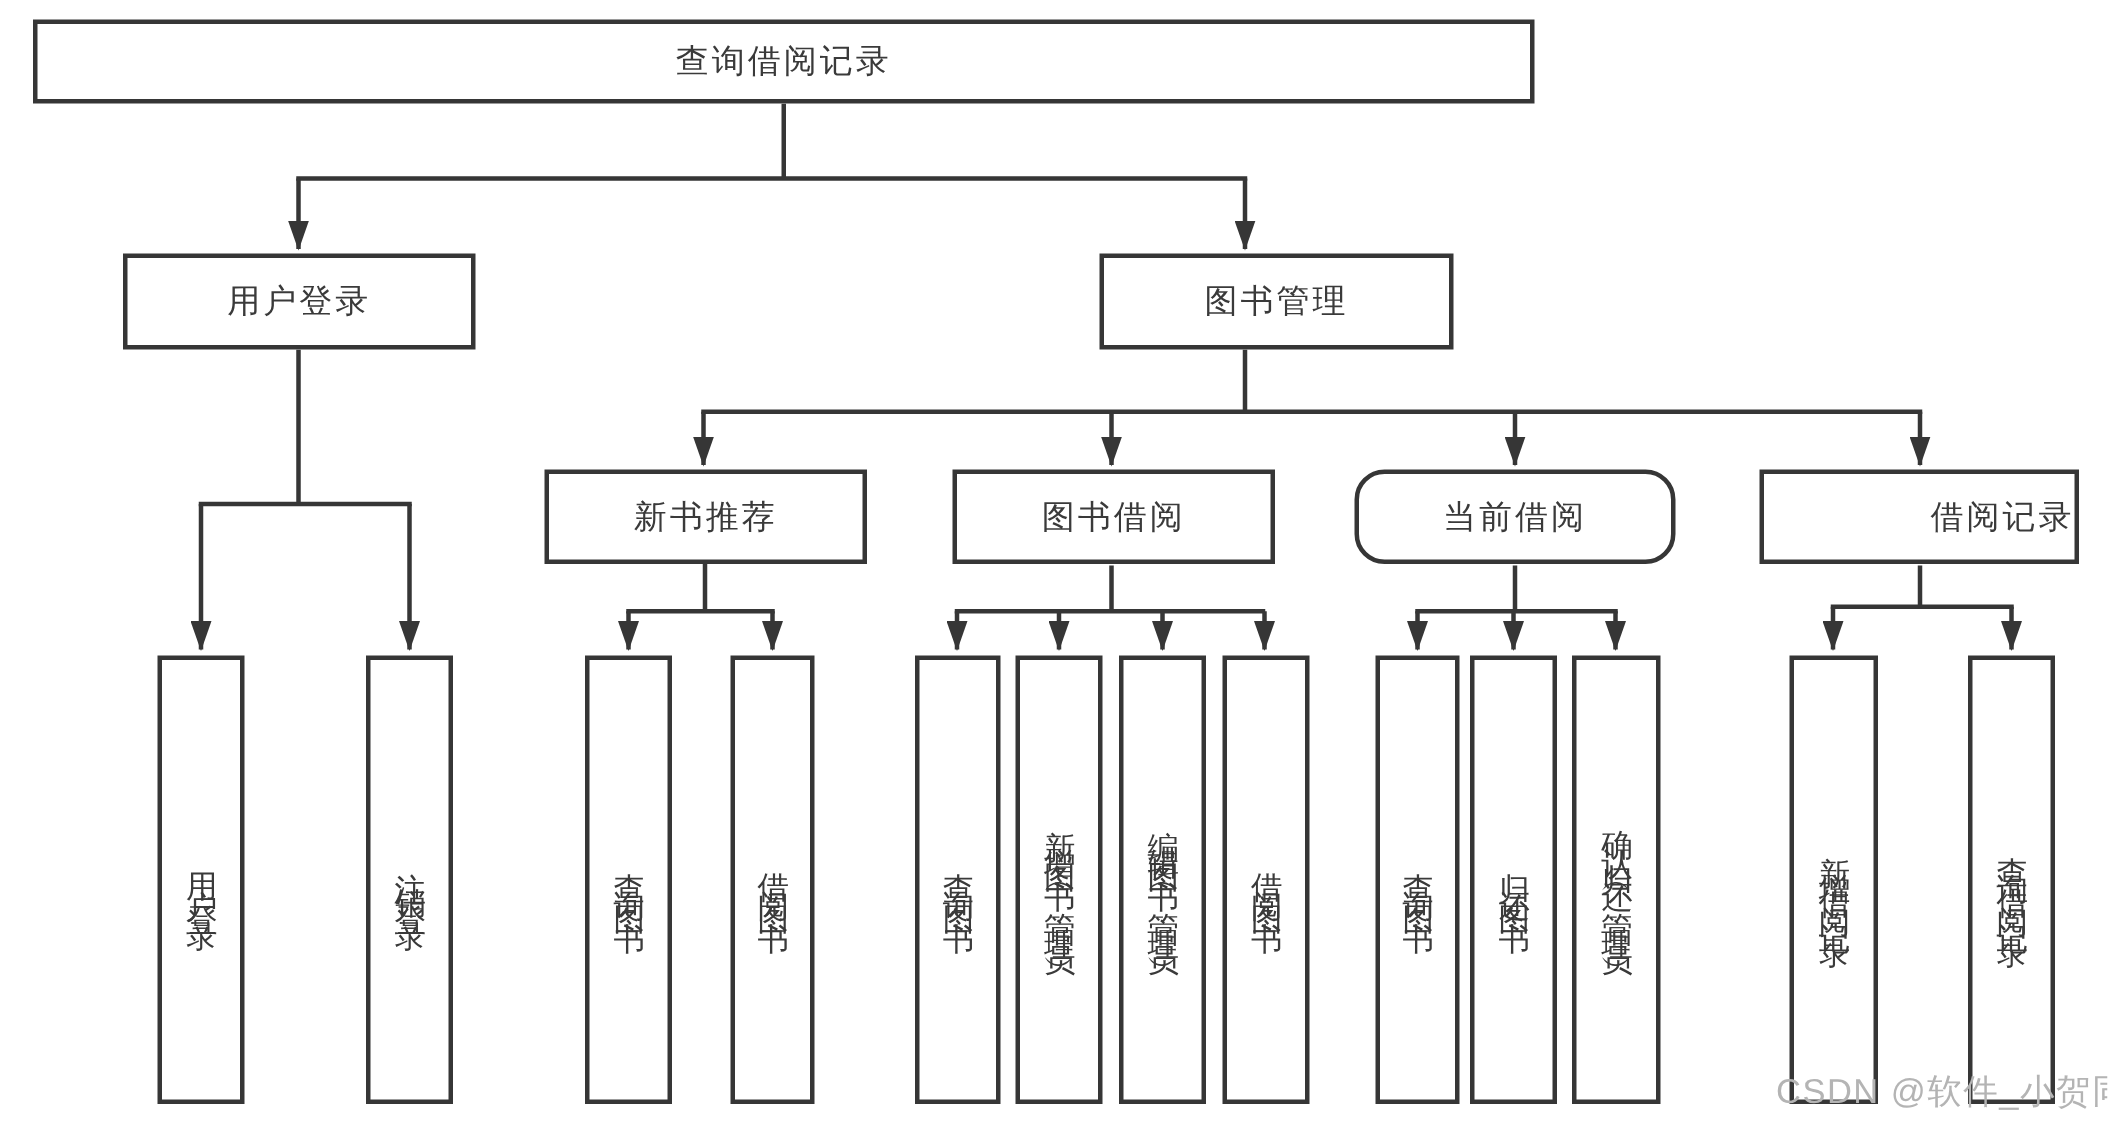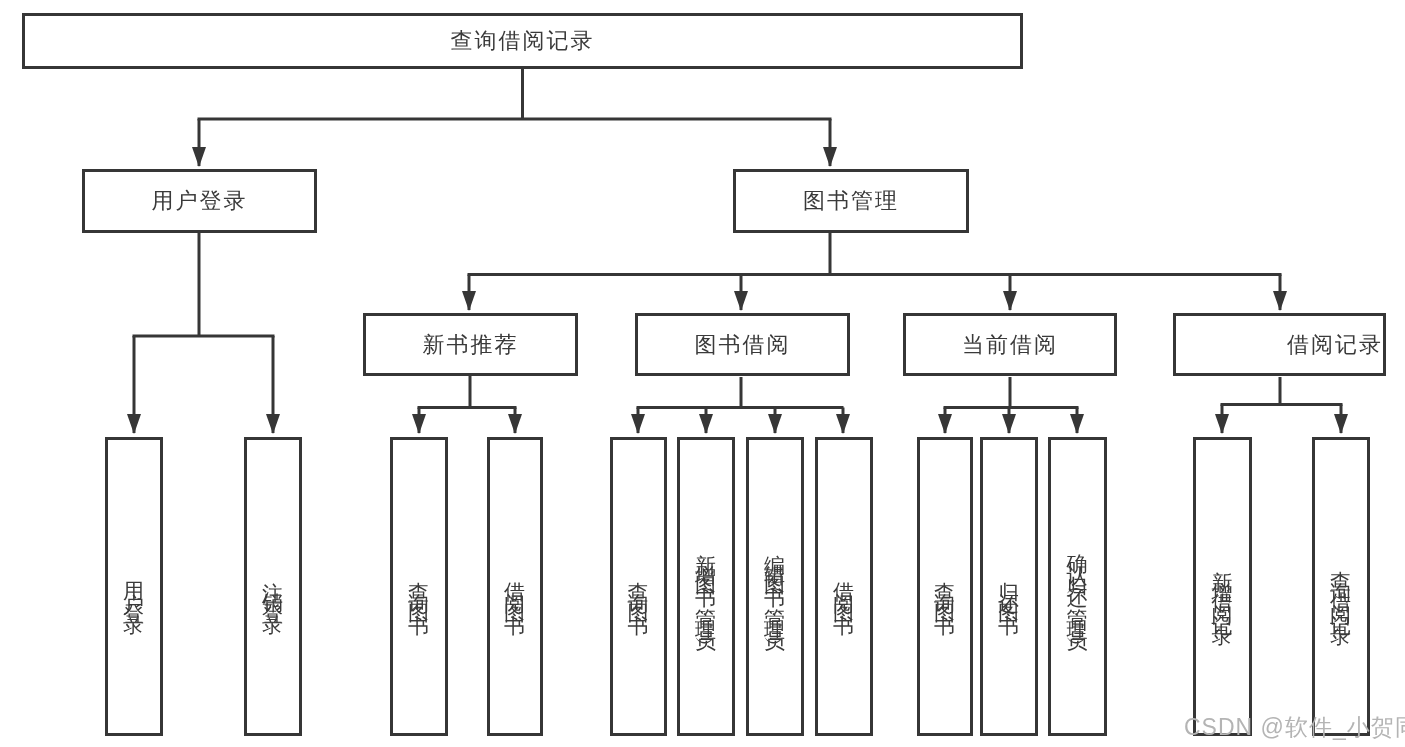--- a/index.html
+++ b/index.html
@@ -133,21 +133,21 @@
   <div class="hnode" style="left:712px; top:169px; width:236px; height:64px;margin-left:21px;">
     <span>图书管理</span>
   </div>
 
   <div class="hnode" style="left:363px; top:313px; width:215px; height:63px;">
     <span>新书推荐</span>
   </div>
   <div class="hnode" style="left:635px; top:313px; width:215px; height:63px;">
     <span>图书借阅</span>
   </div>
-  <div class="hnode" style="left:903px; top:313px; width:214px; height:63px;">
+  <div class="hnode" style="left:903px; top:313px; width:214px; height:63px;border-radius:20px;">
     <span>当前借阅</span>
   </div>
   <div class="hnode" style="left:1173px; top:313px; width:213px; height:63px;justify-content:flex-end;">
     <span>借阅记录</span>
   </div>
 
   <div class="vnode" style="left:105px; width:58px;">
     <span class="vtext">用户登录</span>
   </div>
   <div class="vnode" style="left:244px; width:58px;">

